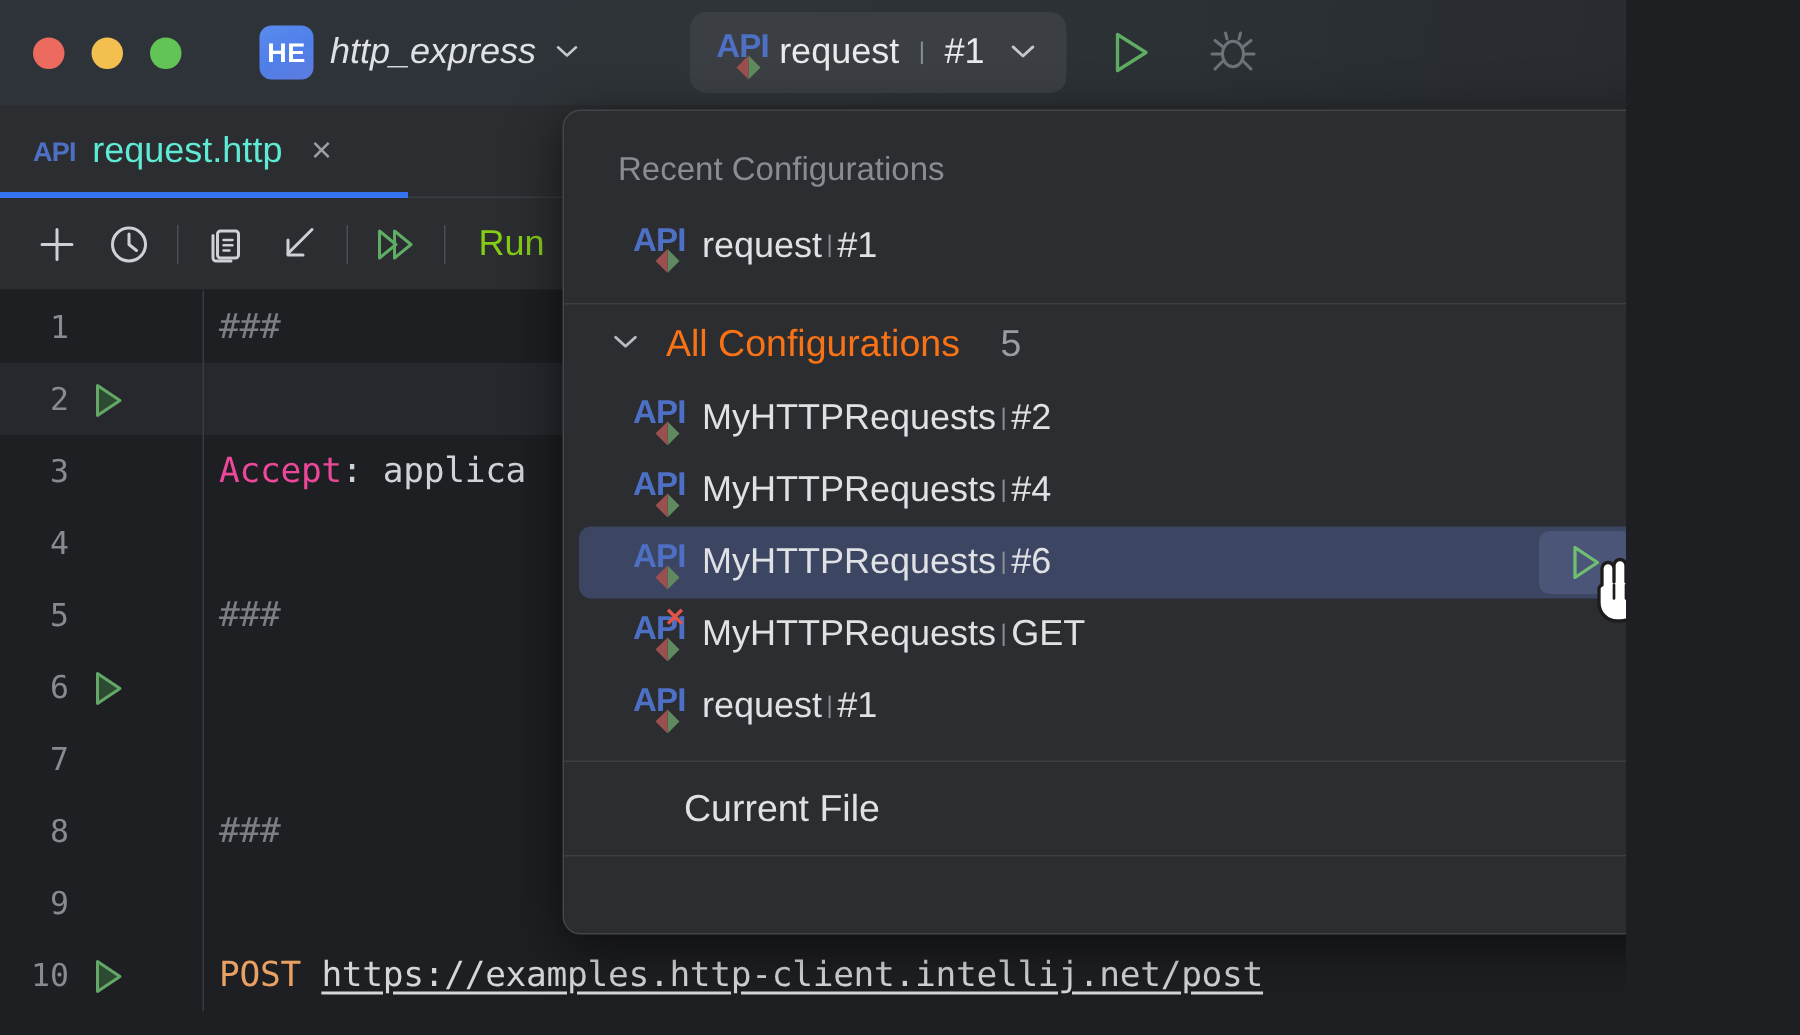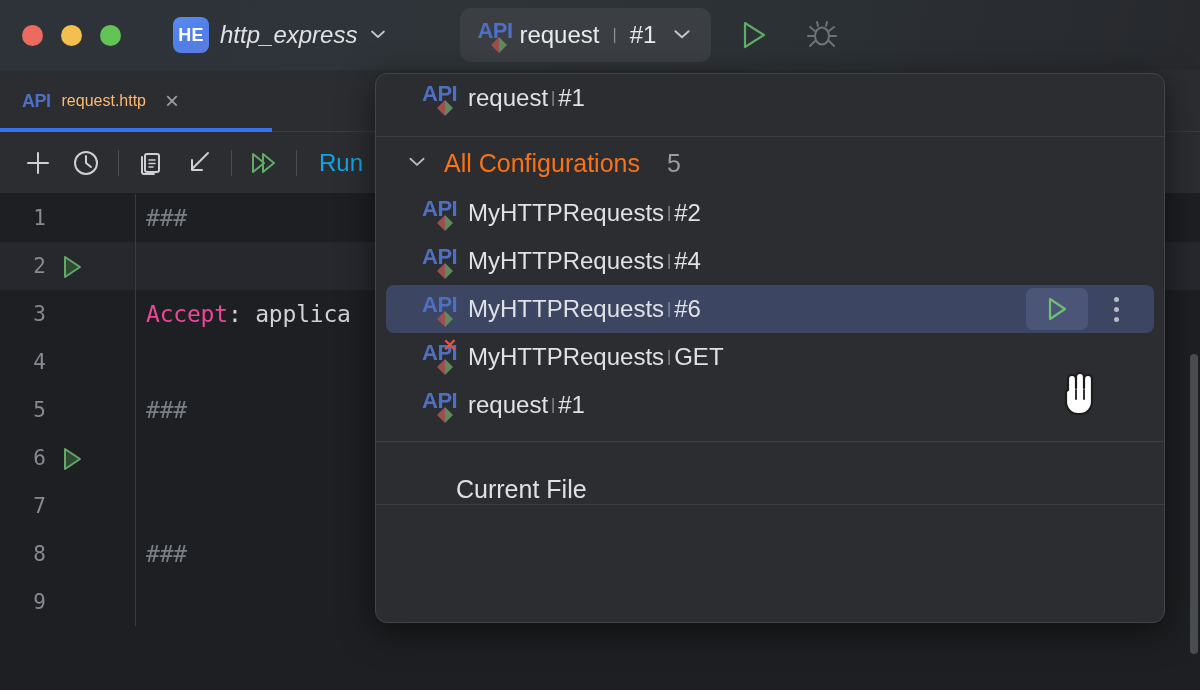--- a/index.html
+++ b/index.html
@@ -2,21 +2,21 @@
 <html><head>
 <meta charset="utf-8">
 <style>
   * { box-sizing: border-box; margin: 0; padding: 0; }
   html, body {
     width: 1200px; height: 690px;
     background: #1e1f22;
     font-family: "Liberation Sans", sans-serif;
     overflow: hidden;
   }
-  #app { position: relative; width: 1200px; height: 690px; overflow: hidden; padding-left: 36px; }
+  #app { position: relative; width: 1084px; height: 690px; overflow: hidden; padding-left: 36px; }
 
   
   .titlebar {
     position: absolute; left: 0; top: 0; width: 1200px; height: 70px;
     background: linear-gradient(100deg, #2d3339 0%, #2e3438 40%, #2b3034 70%, #27292d 100%);
     display: flex; align-items: center;
   }
   .traffic { display: flex; gap: 18px; margin-left: 22px; }
   .dot { width: 21px; height: 21px; border-radius: 50%; }
   .dot.red { background: #ec6b5e; }
@@ -71,41 +71,41 @@
   }
   .tabstrip {
     position: relative; height: 62px; background: #2b2d30;
     display: flex; align-items: center;
   }
   .tab {
     display: flex; align-items: center; gap: 11px;
     padding: 0 16px 0 22px; height: 62px;
   }
   .tab-api { color: #4d6fc4; font-weight: 700; font-size: 18px; letter-spacing:-0.5px;}
-  .tab-name { color: #fdba74; font-size: 16px; }
+  .tab-name { color: #5eead4; font-size: 24px; }
   .tab-close { color: #9a9ea5; font-size: 24px; margin-left: 8px; cursor:pointer; line-height:1;}
   .tab-underline {
     position: absolute; left: 0; bottom: 0; width: 272px; height: 4px;
     background: #3574f0;
   }
   .tabstrip-divider {
     position: absolute; left: 272px; bottom: 0; right: 0; height: 1px; background: #393b40;
   }
 
   .toolbar {
     height: 62px; background: #2b2d30; display: flex; align-items: center;
     padding-left: 14px; gap: 0px;
     border-bottom: 1px solid #1e1f22;
   }
   .tbtn {
     width: 48px; height: 46px; display: flex; align-items: center; justify-content: center;
     cursor: pointer; border-radius: 6px;
   }
   .tbsep { width: 1px; height: 26px; background: #4a4d52; margin: 0 8px; }
-  .tb-runtext { color: #0ea5e9; font-size: 24px; margin-left: 14px; }
+  .tb-runtext { color: #84cc16; font-size: 24px; margin-left: 14px; }
 
   
   .code-area { position: relative; background: #1e1f22; height: 496px; }
   .line { display: flex; height: 48px; align-items: center; position: relative; }
   .line.hl { background: #26282e; }
   .gutter {
     width: 136px; height: 48px; position: relative; flex: none;
     display: flex; align-items: center;
   }
   .lineno {
@@ -167,21 +167,21 @@
     display: flex; align-items: center; justify-content: center; cursor: pointer;
   }
   .action-more {
     width: 56px; height: 42px; border-radius: 7px;
     display: flex; flex-direction: column; align-items: center; justify-content: center;
     gap: 5px; cursor: pointer;
   }
   .mdot { width: 5px; height: 5px; border-radius: 50%; background: #b9bcc2; }
 
   .psimple {
-    display: flex; align-items: flex-end; height: 62px;
+    display: flex; align-items: center; height: 62px;
     padding-left: 70px; margin: 0 10px; border-radius: 8px; cursor: pointer;
   }
   .psimple span { color: #dfe1e5; font-size: 25px; }
 
   
   .tooltip {
     position: absolute; left: 726px; top: 408px;
     background: #393b40; border: 1px solid #4b4d52; border-radius: 8px;
     padding: 13px 22px;
     color: #e9eaec; font-size: 24px; white-space: nowrap;
@@ -357,26 +357,37 @@
             </div>
             <div class="code"><span class="c-comment">###</span></div>
           </div>
           <div class="line">
             <div class="gutter">
               <span class="lineno">9</span>
               <span class="gutter-sep"></span>
             </div>
             <div class="code"></div>
           </div>
+          <div class="line">
+            <div class="gutter">
+              <span class="lineno">10</span>
+              <span class="gutterplay"><svg width="28" height="26" viewBox="0 0 28 26">
+                  <path d="M7 3 L22 13 L7 23 Z" fill="#2f4a33" stroke="#63a866" stroke-width="2" stroke-linejoin="round"></path>
+                </svg></span>
+              <span class="gutter-sep"></span>
+            </div>
+            <div class="code"><span class="c-method">POST</span><span class="c-text"> </span><span class="c-url">https://examples.http-client.intellij.net/post</span></div>
+          </div>
         </div>
       <div class="scrollbar-v"></div>
     </div>
   </div>
 
   <div class="popup">
+    <div class="popup-section-title">Recent Configurations</div>
     <div id="recent-list">
         <div class="pitem">
           <span class="apiicon picon" style="width: 32px; height: 30px;">
             <span class="txt" style="font-size: 22px;">API</span>
             <svg width="20" height="18" viewBox="0 0 20 18" style="position: absolute; right: -1px; bottom: -4px;">
               <path d="M10 1 L18 9 L10 17 Z" fill="#5f8a5f"></path>
               <path d="M10 1 L2 9 L10 17 Z" fill="#9c4f4f"></path>
             </svg>
           </span>
           <span class="plabel">request</span>

